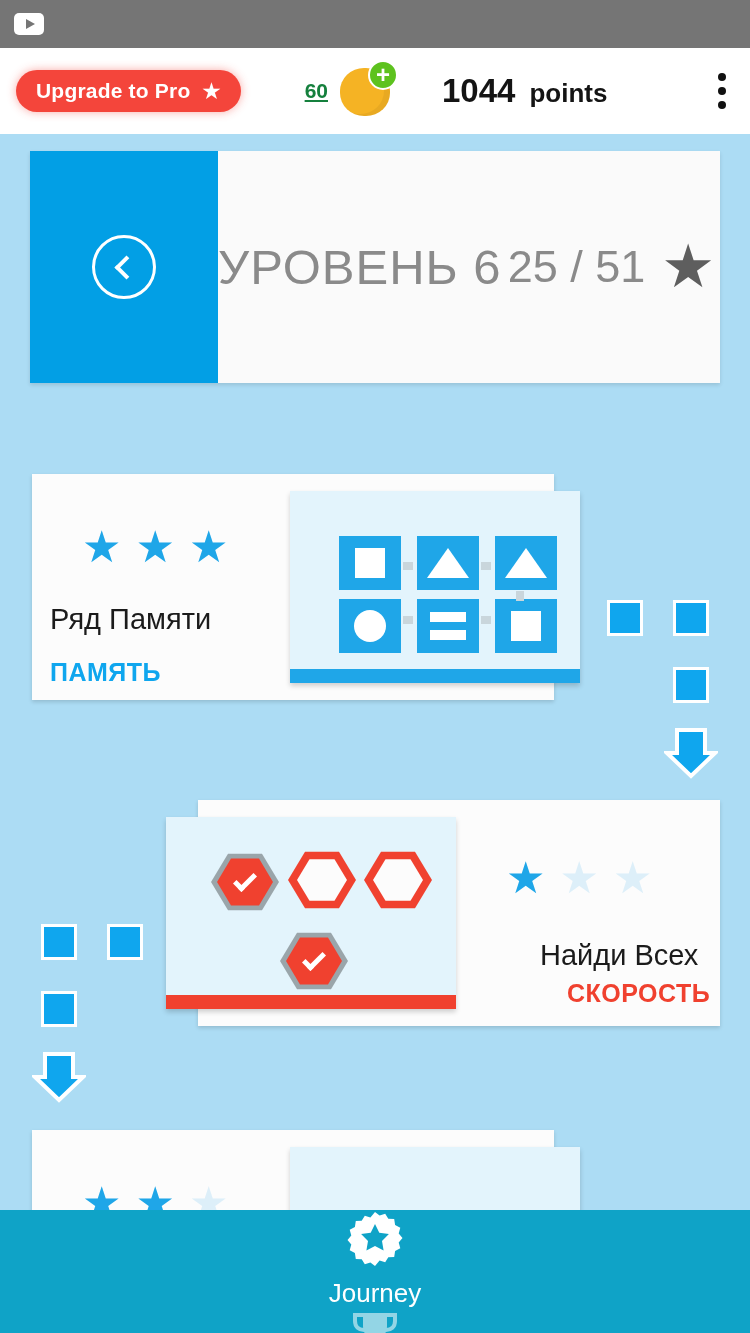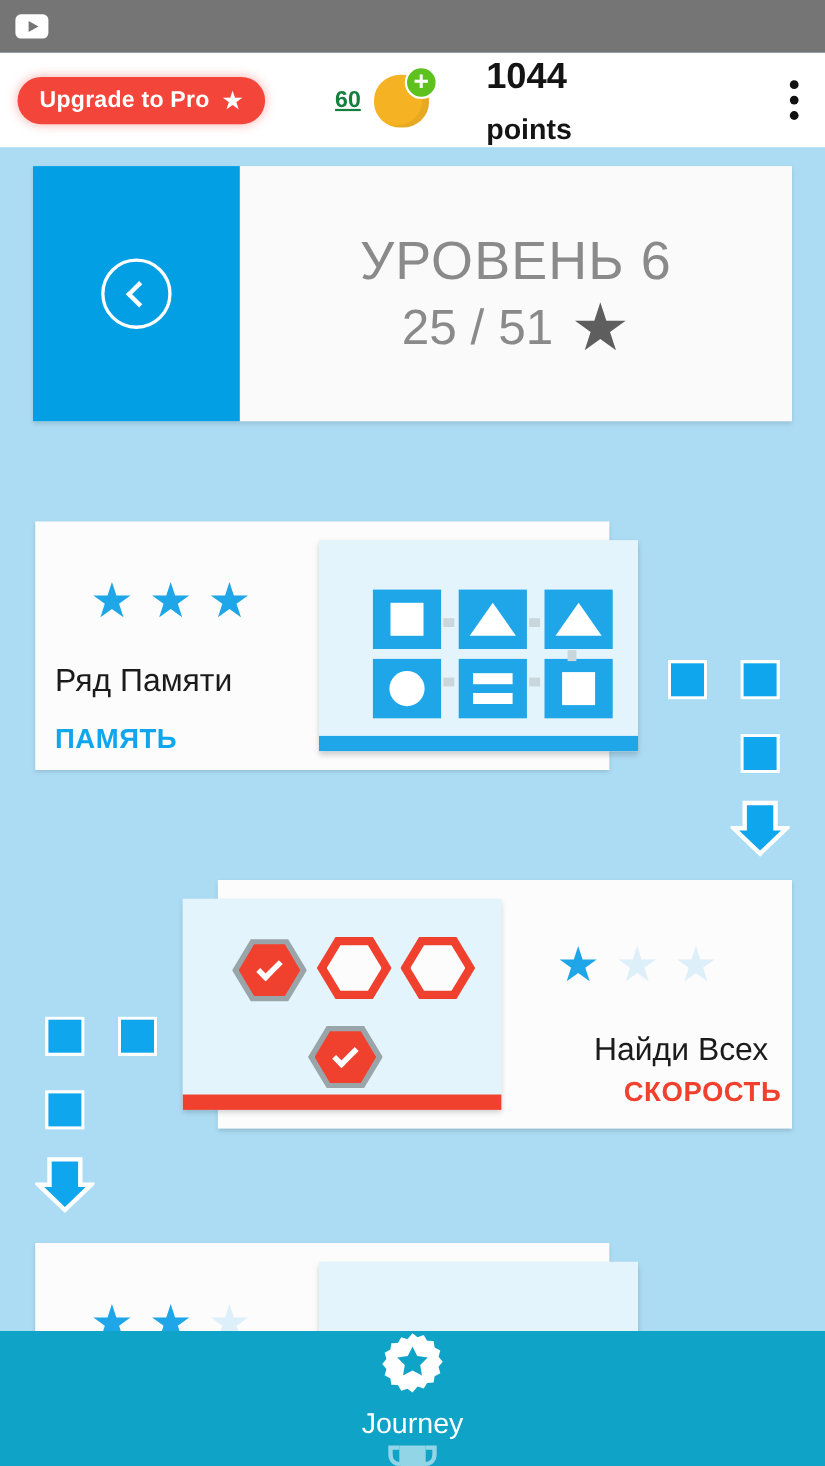--- a/index.html
+++ b/index.html
@@ -71,21 +71,21 @@
     position:absolute;left:0;top:4px;width:50px;height:48px;
     background:#F5B324;border-radius:48%;
     box-shadow:inset -6px -2px 0 rgba(0,0,0,.05);
   }
   .coin .plus{
     position:absolute;right:-2px;top:-4px;width:30px;height:30px;
     background:#5DC21E;border-radius:50%;border:2px solid #fff;
     display:flex;align-items:center;justify-content:center;
     color:#fff;font-size:24px;font-weight:bold;line-height:1;
   }
-  .points-wrap{display:flex;align-items:baseline;gap:14px;margin-left:46px;flex-direction:column;}
+  .points-wrap{display:flex;align-items:baseline;gap:14px;margin-left:46px;}
   .points-num{font-size:33px;font-weight:bold;color:#141414;}
   .points-lbl{font-size:26px;font-weight:bold;color:#141414;}
   .kebab{margin-left:auto;display:flex;flex-direction:column;gap:6px;cursor:pointer;padding:6px 10px;}
   .kebab span{width:8px;height:8px;border-radius:50%;background:#111;display:block;}
 
   
   .content{
     position:absolute;top:134px;left:0;right:0;bottom:0;
     background:#ACDCF4;overflow:hidden;
   }
@@ -101,21 +101,21 @@
     cursor:pointer;
   }
   .back-circle{
     width:64px;height:64px;border:3px solid #fff;border-radius:50%;
     display:flex;align-items:center;justify-content:center;
   }
   .back-circle i{
     width:17px;height:17px;border-left:4px solid #fff;border-bottom:4px solid #fff;
     transform:rotate(45deg);margin-left:5px;display:block;
   }
-  .level-info{flex:1;display:flex;flex-direction:column;align-items:center;justify-content:center;gap:6px;}
+  .level-info{flex:1;display:flex;flex-direction:row;align-items:center;justify-content:flex-start;gap:6px;}
   .level-title{font-size:49px;color:#8A8A8A;font-weight:400;letter-spacing:1px;}
   .level-prog{display:flex;align-items:center;gap:16px;}
   .level-prog .num{font-size:45px;color:#8A8A8A;font-weight:400;}
   .star-grey{color:#5E5E5E;font-size:60px;line-height:.8;}
 
   
   .game-card{position:absolute;}
   .card-white{
     position:absolute;background:#FCFCFC;
     box-shadow:0 2px 4px rgba(0,0,0,.15);

